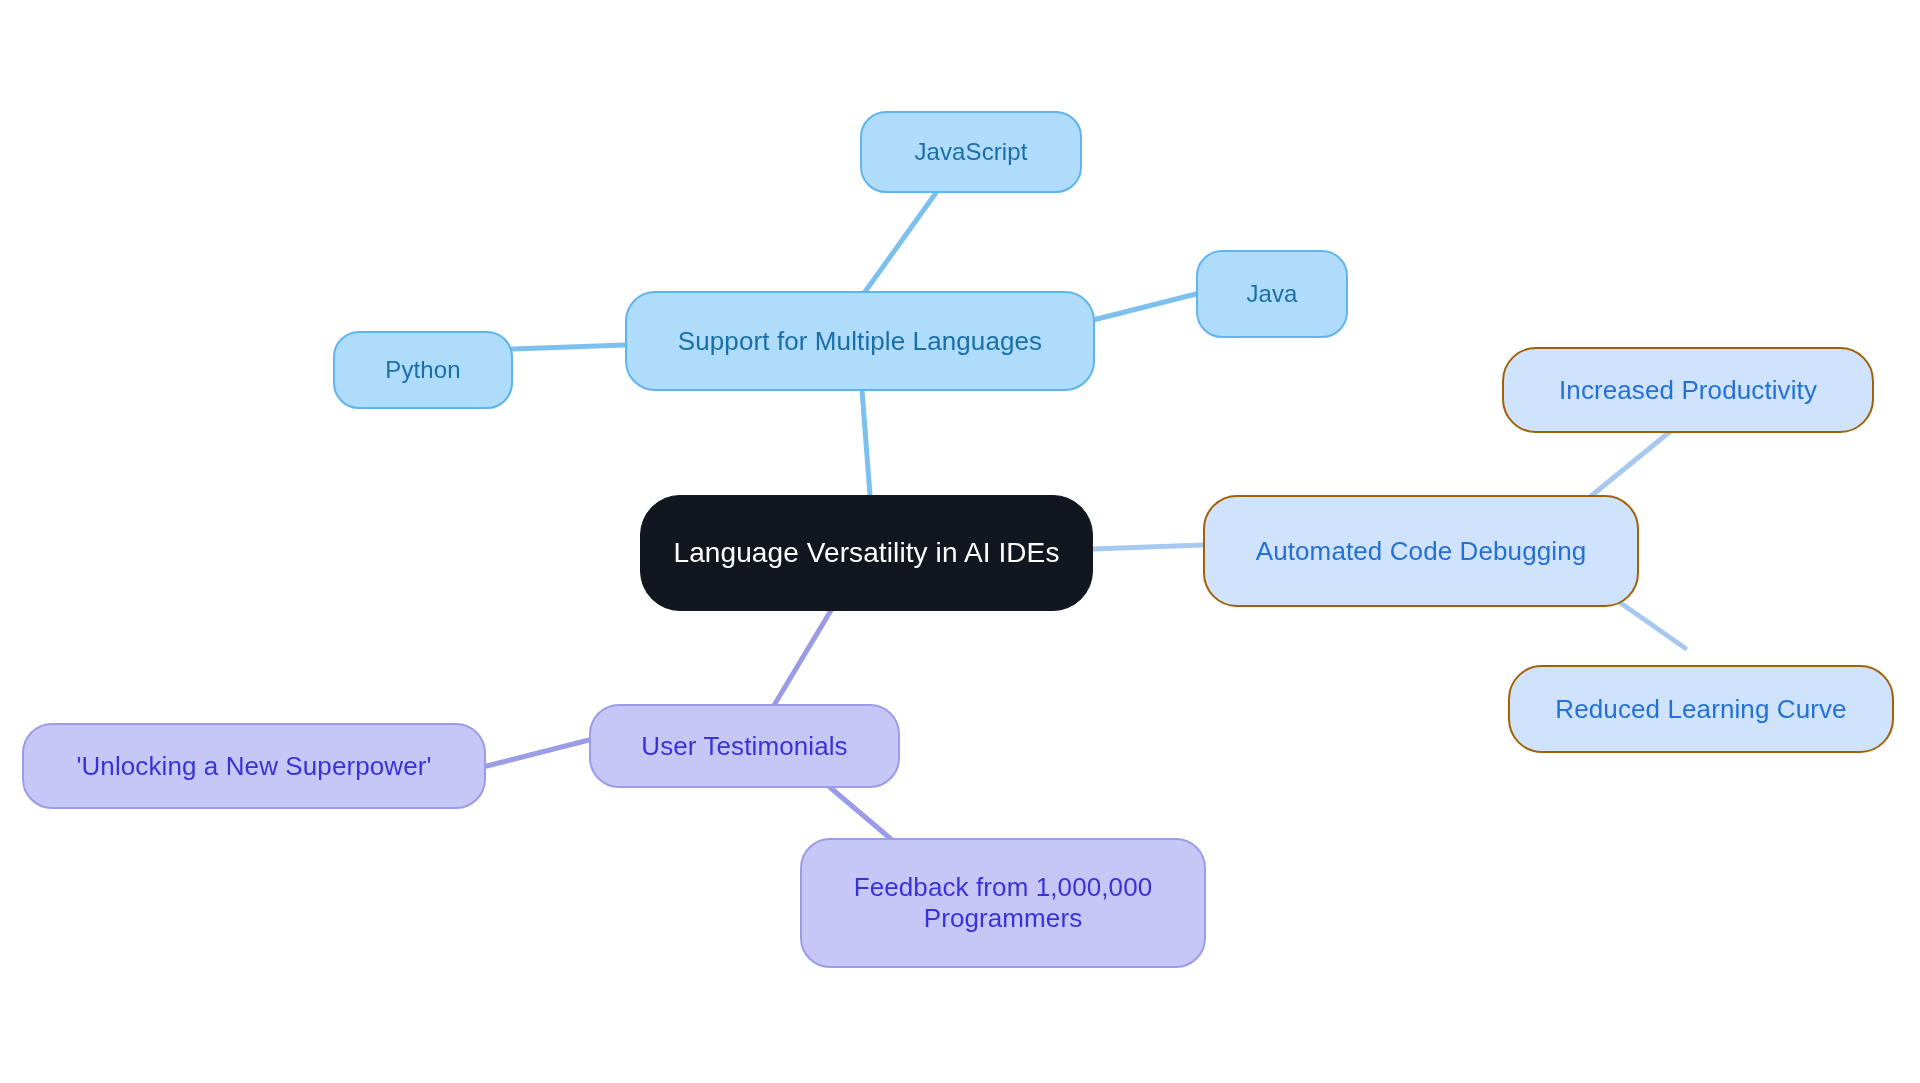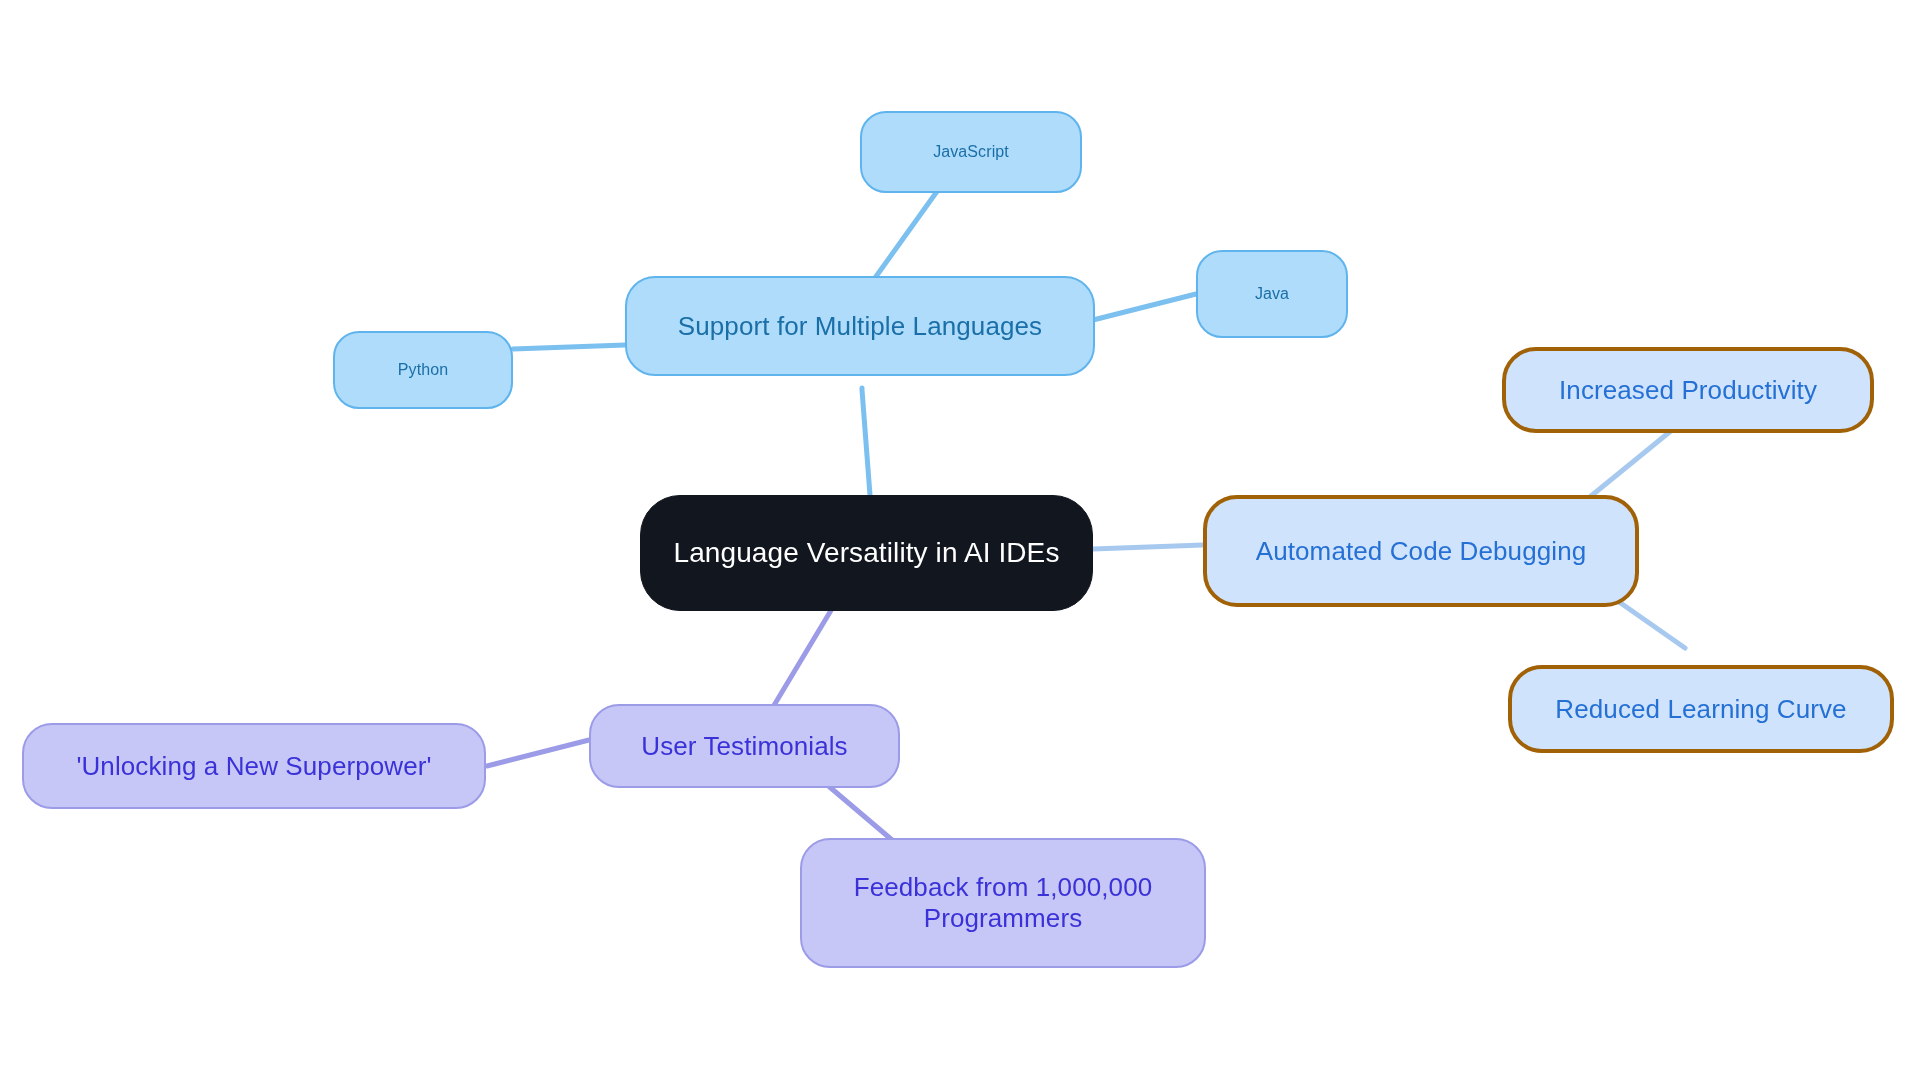--- a/index.html
+++ b/index.html
@@ -53,27 +53,27 @@
   
   .node.blue {
     background: #aedcfa;
     border: 2px solid #60b4ee;
     color: #1b6fa8;
     border-radius: 30px;
     font-size: 26px;
   }
   .node.blue.leaf {
     border-radius: 26px;
-    font-size: 16px;
+    font-size: 24px;
   }
 
   
   .node.paleblue {
     background: #cfe3fd;
-    border: 4px solid #a16207;
+    border: 2px solid #a16207;
     color: #2570d4;
     border-radius: 34px;
     font-size: 26px;
   }
 
   
   .node.purple {
     background: #c7c7f7;
     border: 2px solid #9b9be8;
     color: #3a32d8;
@@ -106,21 +106,21 @@
 
     <path d="M 589 740 L 487 766" fill="none" stroke="#9b9be8" stroke-width="5" stroke-linecap="round"></path>
 
     <path d="M 812 772 L 898 845" fill="none" stroke="#9b9be8" stroke-width="5" stroke-linecap="round"></path>
   </svg>
 
   <div class="node root" style="left:640px; top:495px; width:453px; height:116px;">
     <span>Language Versatility in AI IDEs</span>
   </div>
 
-  <div class="node blue" style="left:625px; top:276px; width:470px; height:100px;">
+  <div class="node blue" style="left:625px; top:291px; width:470px; height:100px;">
     <span>Support for Multiple Languages</span>
   </div>
 
   <div class="node blue leaf" style="left:333px; top:311px; width:180px; height:78px;margin-top:20px;">
     <span>Python</span>
   </div>
 
   <div class="node blue leaf" style="left:860px; top:111px; width:222px; height:82px;">
     <span>JavaScript</span>
   </div>

